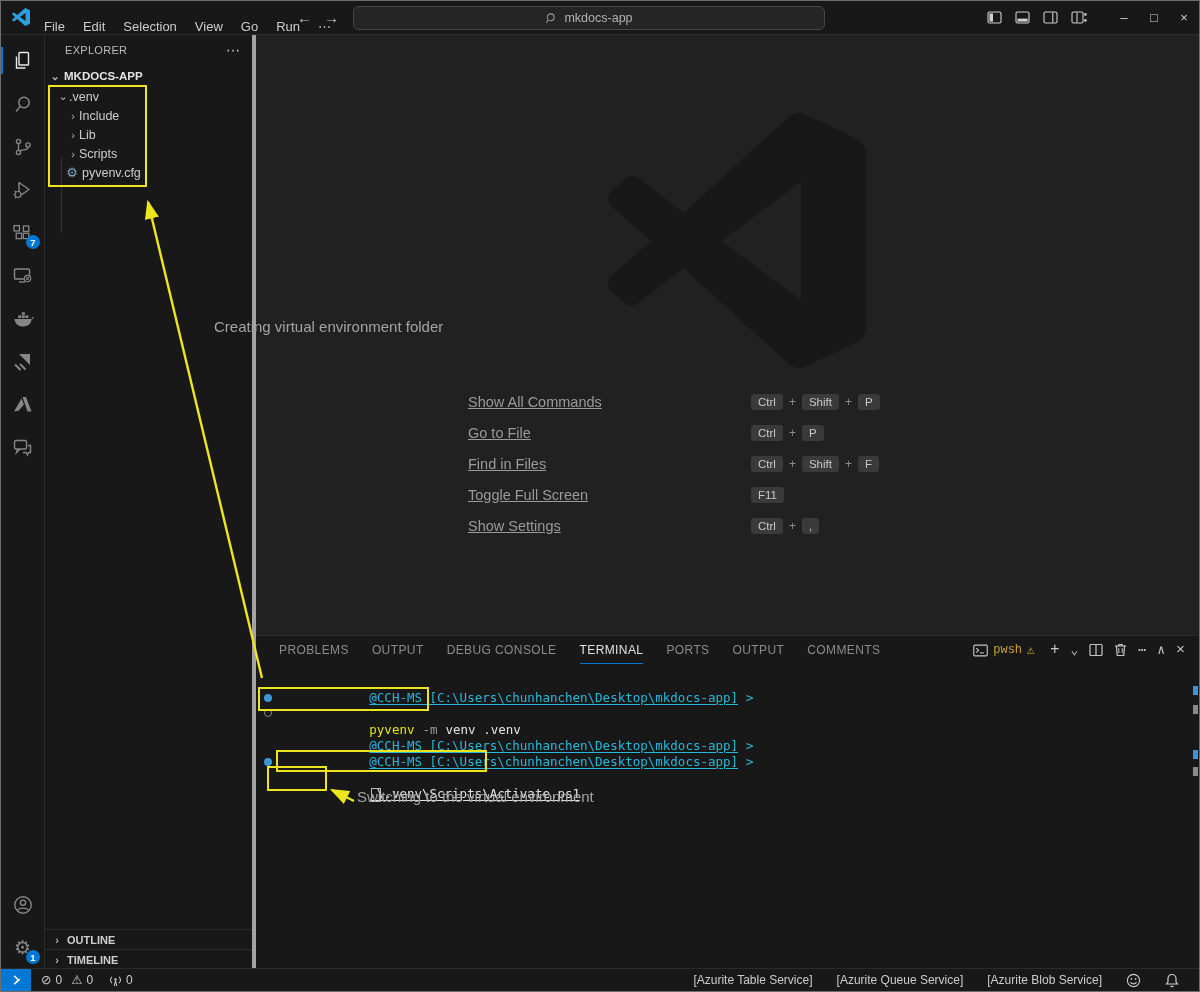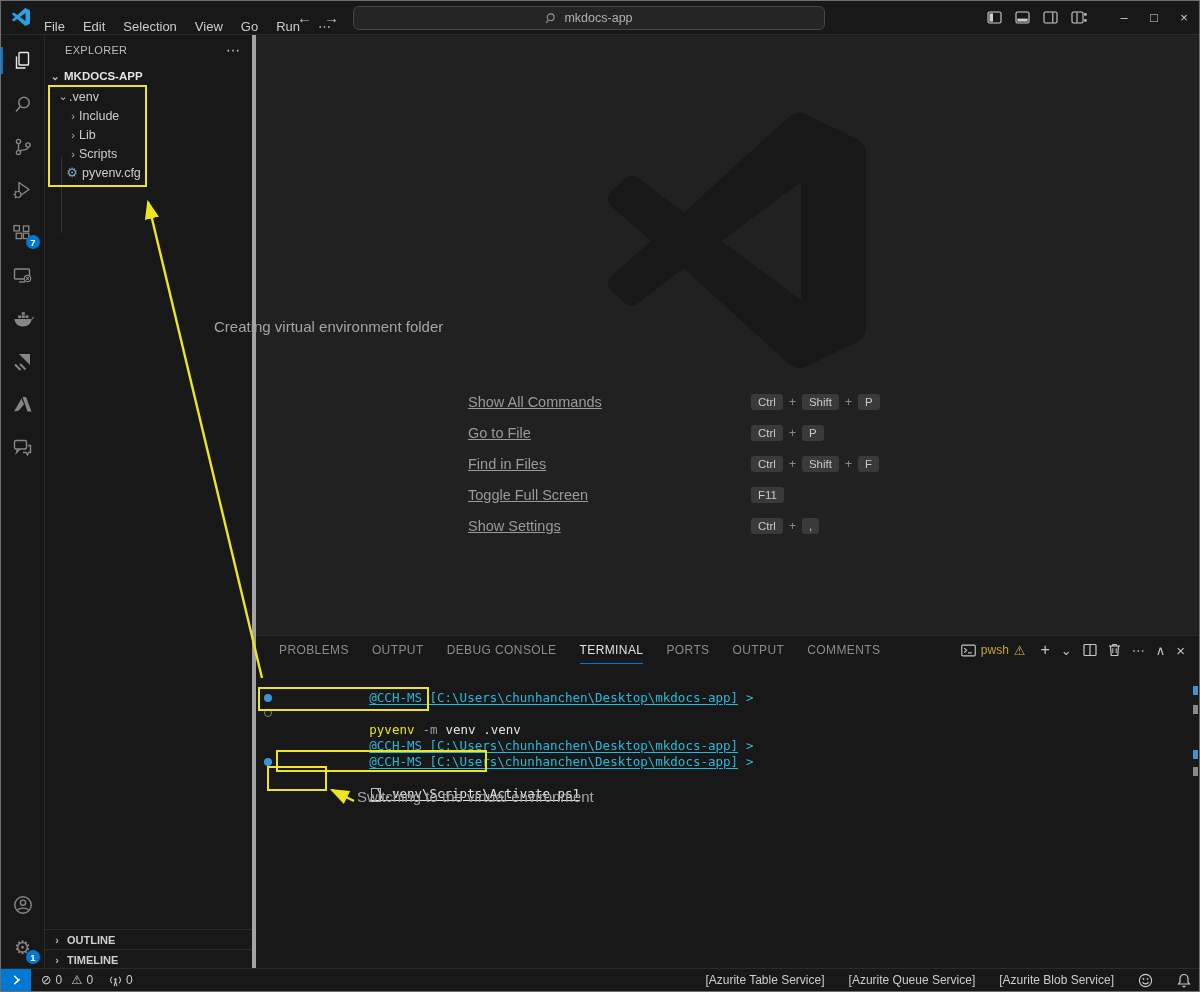--- a/index.html
+++ b/index.html
@@ -50,21 +50,21 @@
   .shortcuts{position:absolute;top:357px;left:212px;}
   .short-row{display:flex;align-items:center;height:20px;margin-bottom:11px;}
   .short-label{width:270px;text-align:left;margin-right:13px;font-size:14.5px;color:#9a9a9a;text-decoration:underline;}
   .key{background:#3a3a3a;border-radius:3px;padding:2px 7px;font-size:11.5px;color:#c9c9c9;}
   .plus{color:#8a8a8a;font-size:12px;margin:0 6px;}
   
   .panel{flex:1;background:#181818;border-top:1px solid #2b2b2b;position:relative;}
   .panel-header{height:28px;display:flex;align-items:center;padding-left:23px;}
   .ptab{font-size:12px;letter-spacing:.4px;color:#8b8b8b;margin-right:23px;height:28px;display:flex;align-items:center;box-sizing:border-box;}
   .ptab.active{color:#e2e2e2;border-bottom:1.5px solid #0078d4;}
-  .panel-actions{margin-left:auto;display:flex;align-items:center;gap:11px;padding-right:14px;color:#c5c5c5;}
+  .panel-actions{margin-left:auto;display:flex;align-items:center;gap:11px;padding-right:14px;color:#c5c5c5;font-family:Liberation Mono, monospace;}
   .pwsh-group{display:flex;align-items:center;gap:5px;margin-right:4px;}
   .pwsh-label{color:#c8a33a;font-size:12px;}
   .warn-glyph{color:#d5b437;font-size:13px;line-height:1;}
   .pa-glyph{font-size:13px;line-height:1;color:#c5c5c5;}
   
   .term-lines{position:absolute;top:38px;left:7px;right:14px;font-family:"DejaVu Sans Mono","Liberation Mono",monospace;
     font-size:12.5px;font-weight:normal;}
   .tline{height:16px;line-height:16px;position:relative;padding-left:16px;white-space:pre;}
   .deco{position:absolute;left:1px;top:4px;width:8px;height:8px;border-radius:50%;}
   .deco.blue{background:#3b95d8;}
@@ -79,21 +79,21 @@
   .cursor-block{display:inline-block;width:8px;height:12px;border:1px solid #bdbdbd;margin-left:2px;margin-top:2px;}
   .ruler-mark{position:absolute;right:1px;width:5px;height:9px;}
   .ruler-mark.blue{background:#3b95d8;}
   .ruler-mark.gray{background:#8a8a8a;}
   
   .statusbar{position:absolute;left:0;right:0;bottom:0;height:22px;background:#181818;border-top:1px solid #2b2b2b;
     display:flex;align-items:center;font-size:12px;color:#cccccc;}
   .remote{width:30px;height:22px;background:#0078d4;display:flex;align-items:center;justify-content:center;color:#fff;}
   .sb-group{display:flex;align-items:center;gap:4px;margin-left:10px;}
   .sb-glyph{font-size:12.5px;line-height:1;}
-  .sb-right{margin-left:auto;display:flex;align-items:center;gap:24px;padding-right:8px;text-align:center;}
+  .sb-right{margin-left:auto;display:flex;align-items:center;gap:24px;padding-right:20px;text-align:center;}
   .sb-right .svc{font-size:12px;color:#cccccc;}
   
   .anno-box{position:absolute;border:2px solid #ece51f;z-index:60;}
   .anno-text{position:absolute;color:#a3a3a3;font-size:15px;z-index:60;}
   #overlay{position:absolute;left:0;top:0;width:1200px;height:992px;z-index:55;pointer-events:none;}
 </style>
 </head>
 <body>
 
 <div id="window">

